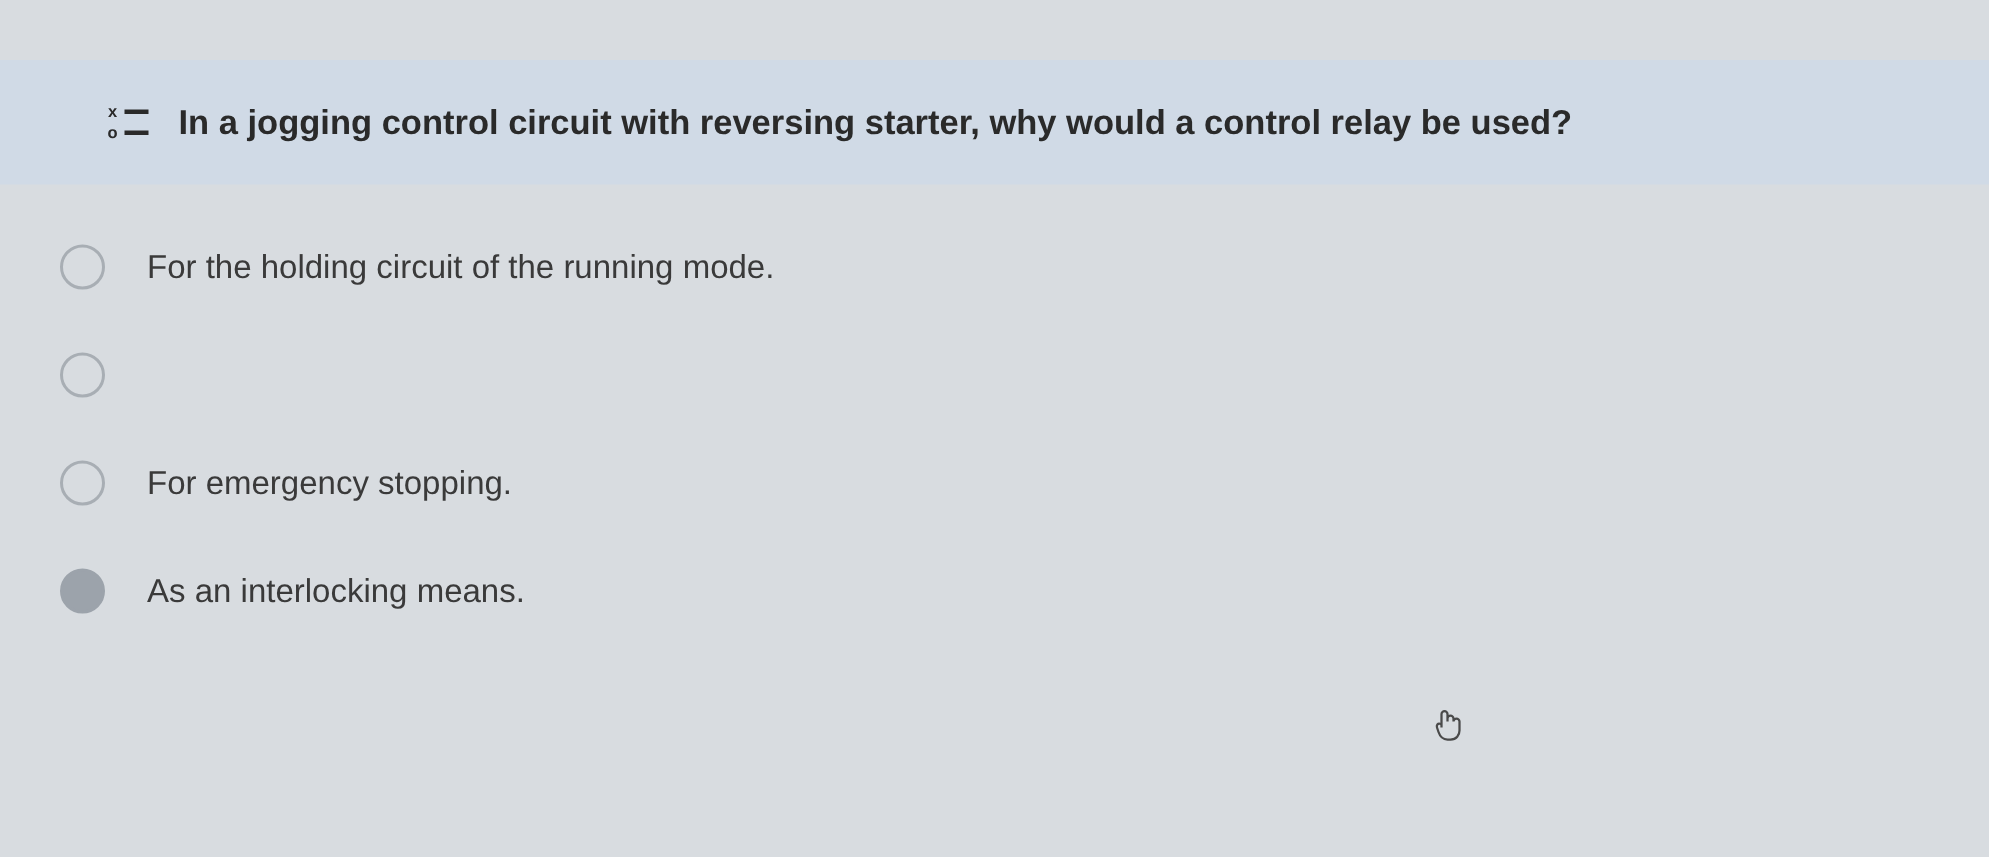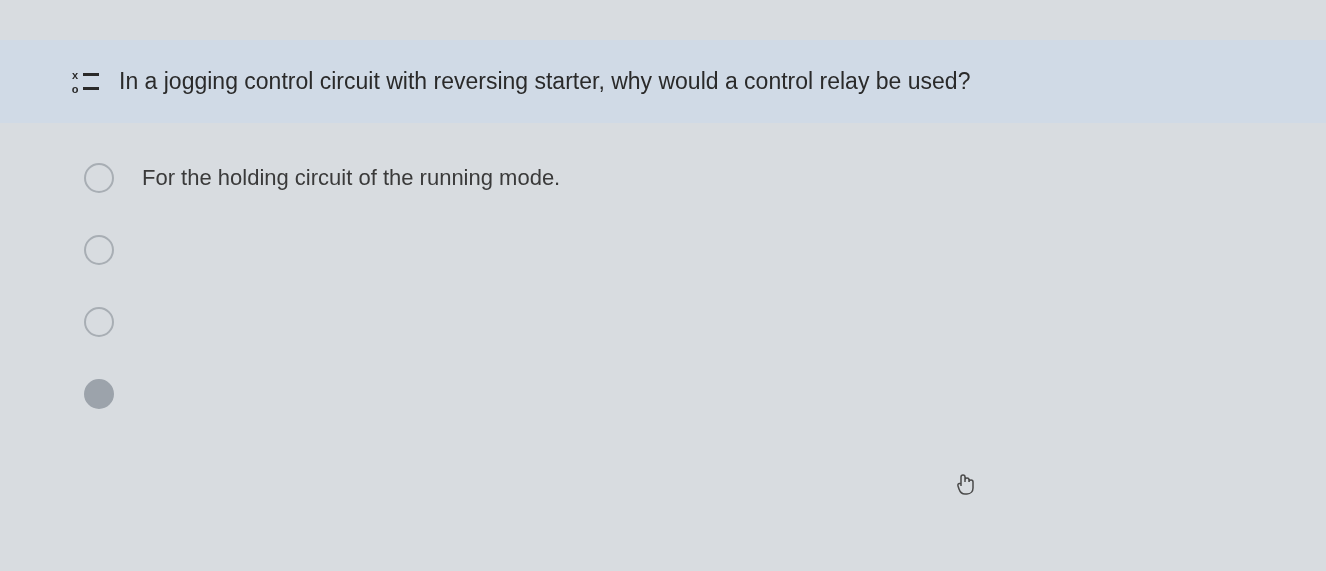--- a/index.html
+++ b/index.html
@@ -41,25 +41,24 @@
       text-align: center;
     }
     .icon-line {
       width: 16px;
       height: 3px;
       background: #2a2a2a;
     }
     .question-text {
       font-size: 23px;
       color: #2a2a2a;
-      font-weight: 400;
+      font-weight: 700;
     }
     .options {
       padding: 40px 70px 20px 40px;
-      margin-left: 44px;
     }
     .option-row {
       display: flex;
       align-items: center;
       gap: 28px;
       margin-bottom: 42px;
     }
     .radio-circle {
       width: 30px;
       height: 30px;
@@ -106,23 +105,25 @@
 <div class="options">
   <div class="option-row">
     <div class="radio-circle"></div>
     <div class="option-text">For the holding circuit of the running mode.</div>
   </div>
   <div class="option-row">
     <div class="radio-circle"></div>
   </div>
   <div class="option-row">
     <div class="radio-circle"></div>
+    <div class="option-text">For emergency stopping.</div>
   </div>
   <div class="option-row">
     <div class="radio-circle filled"></div>
+    <div class="option-text">As an interlocking means.</div>
   </div>
 </div>
 
 <div class="cursor-icon">
   <svg width="22" height="24" viewBox="0 0 22 24" fill="none" stroke="#4a4a4a" stroke-width="1.5">
     <path d="M7 14 L7 5 C7 4 8 3 9 3 C10 3 11 4 11 5 L11 10 L11 8 C11 7 12 6 13 6 C14 6 15 7 15 8 L15 10 C15 9 16 8 17 8 C18 8 19 9 19 10 L19 16 C19 19 17 22 13 22 L11 22 C8 22 6 20 5 17 L4 14 C3.5 12.5 4.5 11 6 11.5 L7 12 Z"></path>
   </svg>
 </div>
 
 </body></html>

